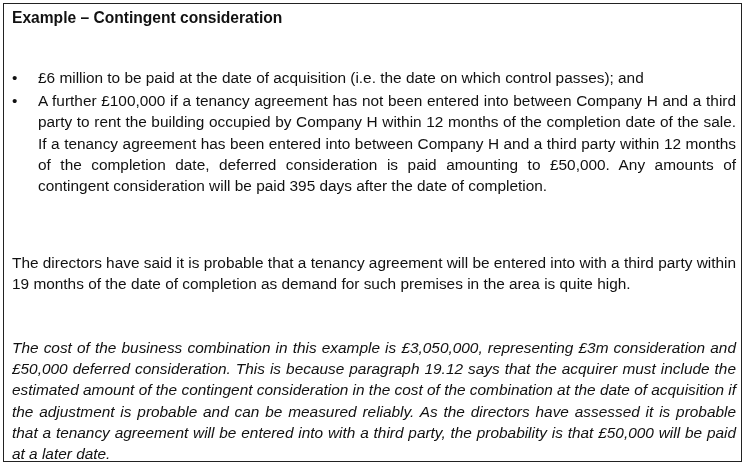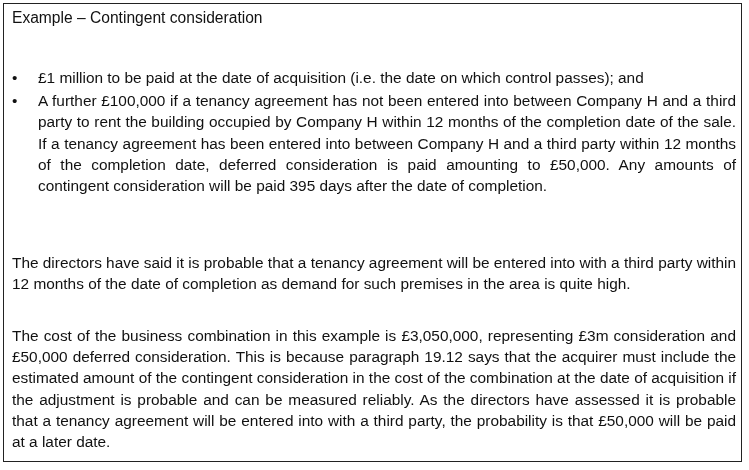--- a/index.html
+++ b/index.html
@@ -3,39 +3,39 @@
   <meta charset="utf-8">
   <style>
     html, body { margin: 0; padding: 0; background: #ffffff; }
     body { width: 749px; height: 470px; position: relative; overflow: hidden; }
     .box {
       position: absolute; left: 3px; top: 3px; width: 739px; height: 459px;
       border: 1px solid #222; box-sizing: border-box;
       font-family: "Liberation Sans", sans-serif; font-size: 15.4px; color: #111;
       line-height: 21.2px;
     }
-    .title { position: absolute; left: 8px; top: 3px; font-weight: normal; font-size: 15.6px; }
+    .title { position: absolute; left: 8px; top: 3px; font-weight: bold; font-size: 15.6px; }
     .para { position: absolute; left: 8px; width: 724px; text-align: justify; }
     .p1 { top: 31px; }
     .bullets { position: absolute; left: 8px; top: 63px; width: 724px; margin: 0; padding: 0; list-style: none; }
     .bullets li { position: relative; padding-left: 26px; text-align: justify; margin-bottom: 2px; }
     .bullet-dot { position: absolute; left: 0; top: 0; }
     .p2 { top: 248px; }
-    .p3 { top: 321px; }
+    .p3 { top: 333px; font-style: italic; }
   </style>
 </head>
 <body>
 
 <div class="box">
   <div class="title">Example – Contingent consideration</div>
   <ul class="bullets">
     <li>
       <span class="bullet-dot">•</span>
-      <span>£1 million to be paid at the date of acquisition (i.e. the date on which control passes); and</span>
+      <span>£6 million to be paid at the date of acquisition (i.e. the date on which control passes); and</span>
     </li>
     <li>
       <span class="bullet-dot">•</span>
       <span>A further £100,000 if a tenancy agreement has not been entered into between Company H and a third party to rent the building occupied by Company H within 12 months of the completion date of the sale.  If a tenancy agreement has been entered into between Company H and a third party within 12 months of the completion date, deferred consideration is paid amounting to £50,000.  Any amounts of contingent consideration will be paid 395 days after the date of completion.</span>
     </li>
   </ul>
-  <div class="para p2">The directors have said it is probable that a tenancy agreement will be entered into with a third party within 12 months of the date of completion as demand for such premises in the area is quite high.</div>
+  <div class="para p2">The directors have said it is probable that a tenancy agreement will be entered into with a third party within 19 months of the date of completion as demand for such premises in the area is quite high.</div>
   <div class="para p3">The cost of the business combination in this example is £3,050,000, representing £3m consideration and £50,000 deferred consideration.  This is because paragraph 19.12 says that the acquirer must include the estimated amount of the contingent consideration in the cost of the combination at the date of acquisition if the adjustment is probable and can be measured reliably.  As the directors have assessed it is probable that a tenancy agreement will be entered into with a third party, the probability is that £50,000 will be paid at a later date.</div>
 </div>
 
 </body></html>

